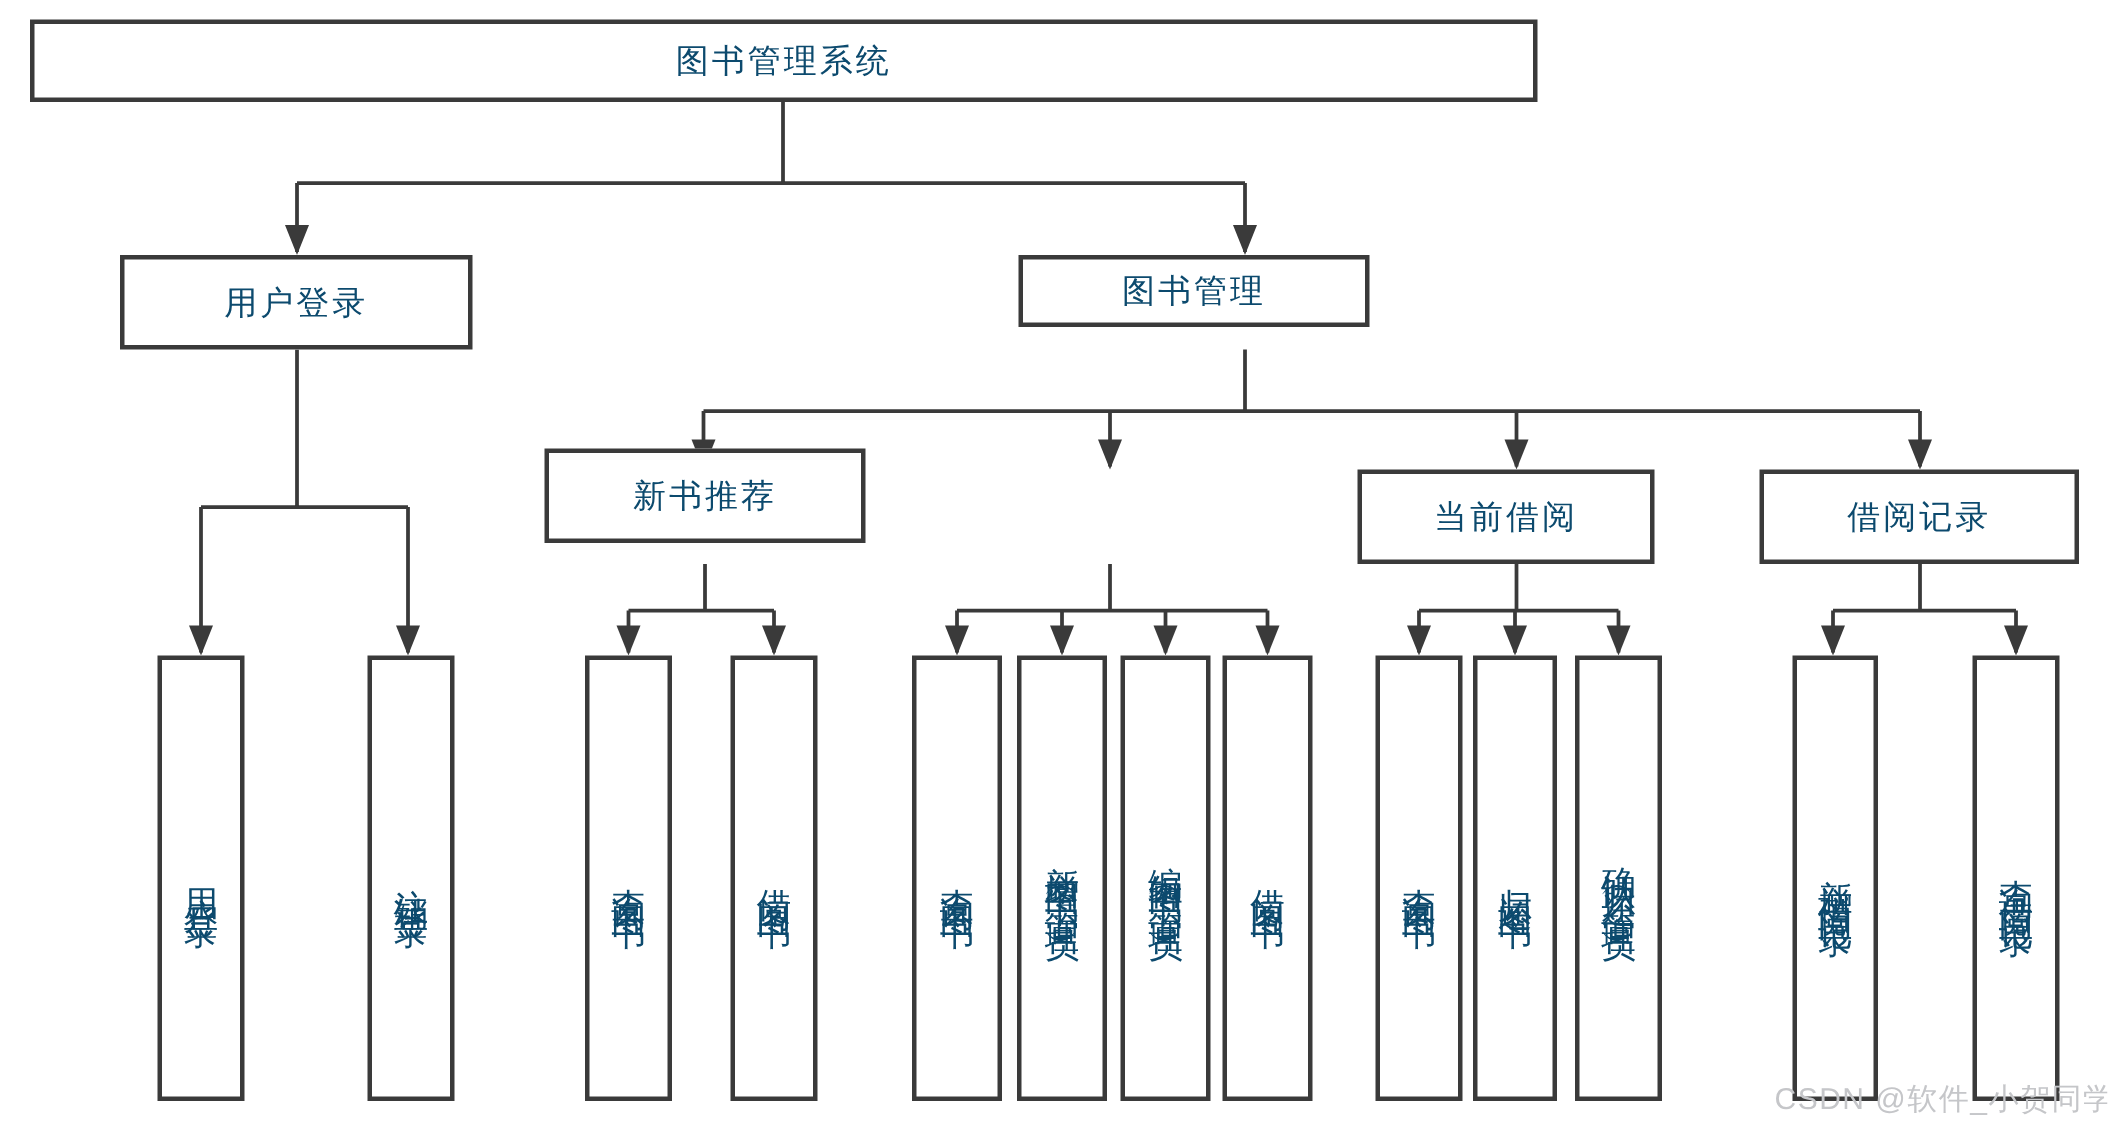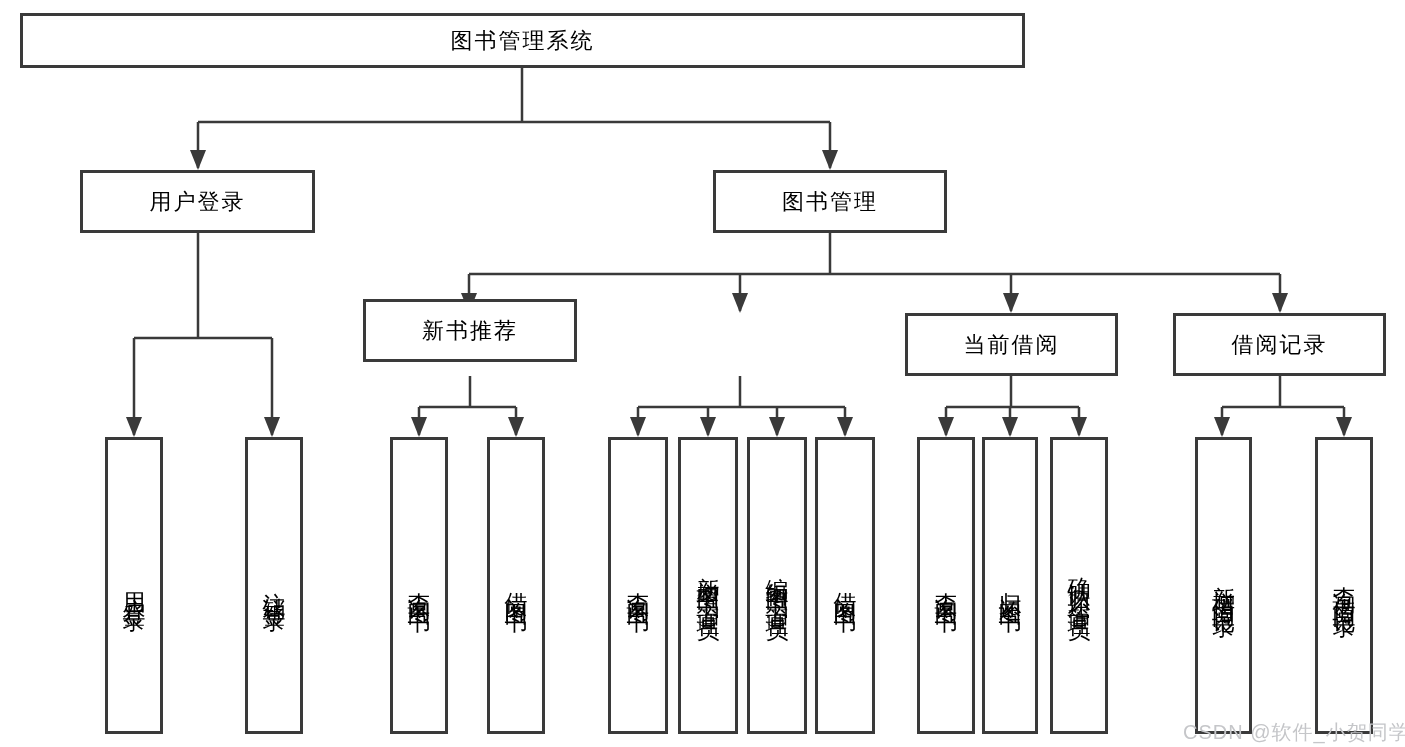--- a/index.html
+++ b/index.html
@@ -23,21 +23,21 @@
     z-index: 0;
   }
   .node {
     position: absolute;
     box-sizing: border-box;
     background: #ffffff;
     border: 3px solid #3a3a3a;
     display: flex;
     align-items: center;
     justify-content: center;
-    color: #000000;
+    color: #0c4a6e;
     z-index: 1;
   }
   .hnode span {
     font-size: 22px;
     letter-spacing: 2px;
     white-space: nowrap;
   }
   .vnode span {
     writing-mode: vertical-rl;
     text-orientation: mixed;
@@ -93,28 +93,28 @@
     </g>
   </svg>
 
   <div class="node hnode" style="left:20px;top:13px;width:1005px;height:55px">
     <span>图书管理系统</span>
   </div>
 
   <div class="node hnode" style="left:80px;top:170px;width:235px;height:63px">
     <span>用户登录</span>
   </div>
-  <div class="node hnode" style="left:713px;top:170px;width:234px;height:63px">
+  <div class="node hnode" style="left:679px;top:170px;width:234px;height:48px">
     <span>图书管理</span>
   </div>
 
   <div class="node hnode" style="left:363px;top:299px;width:214px;height:63px">
     <span>新书推荐</span>
   </div>
-  <div class="node hnode" style="left:905px;top:313px;width:213px;height:63px">
+  <div class="node hnode" style="left:905px;top:313px;width:198px;height:63px">
     <span>当前借阅</span>
   </div>
   <div class="node hnode" style="left:1173px;top:313px;width:213px;height:63px">
     <span>借阅记录</span>
   </div>
 
   <div class="node vnode" style="left:105px;top:437px;width:58px;height:297px">
     <span>用户登录</span>
   </div>
   <div class="node vnode" style="left:245px;top:437px;width:58px;height:297px">

